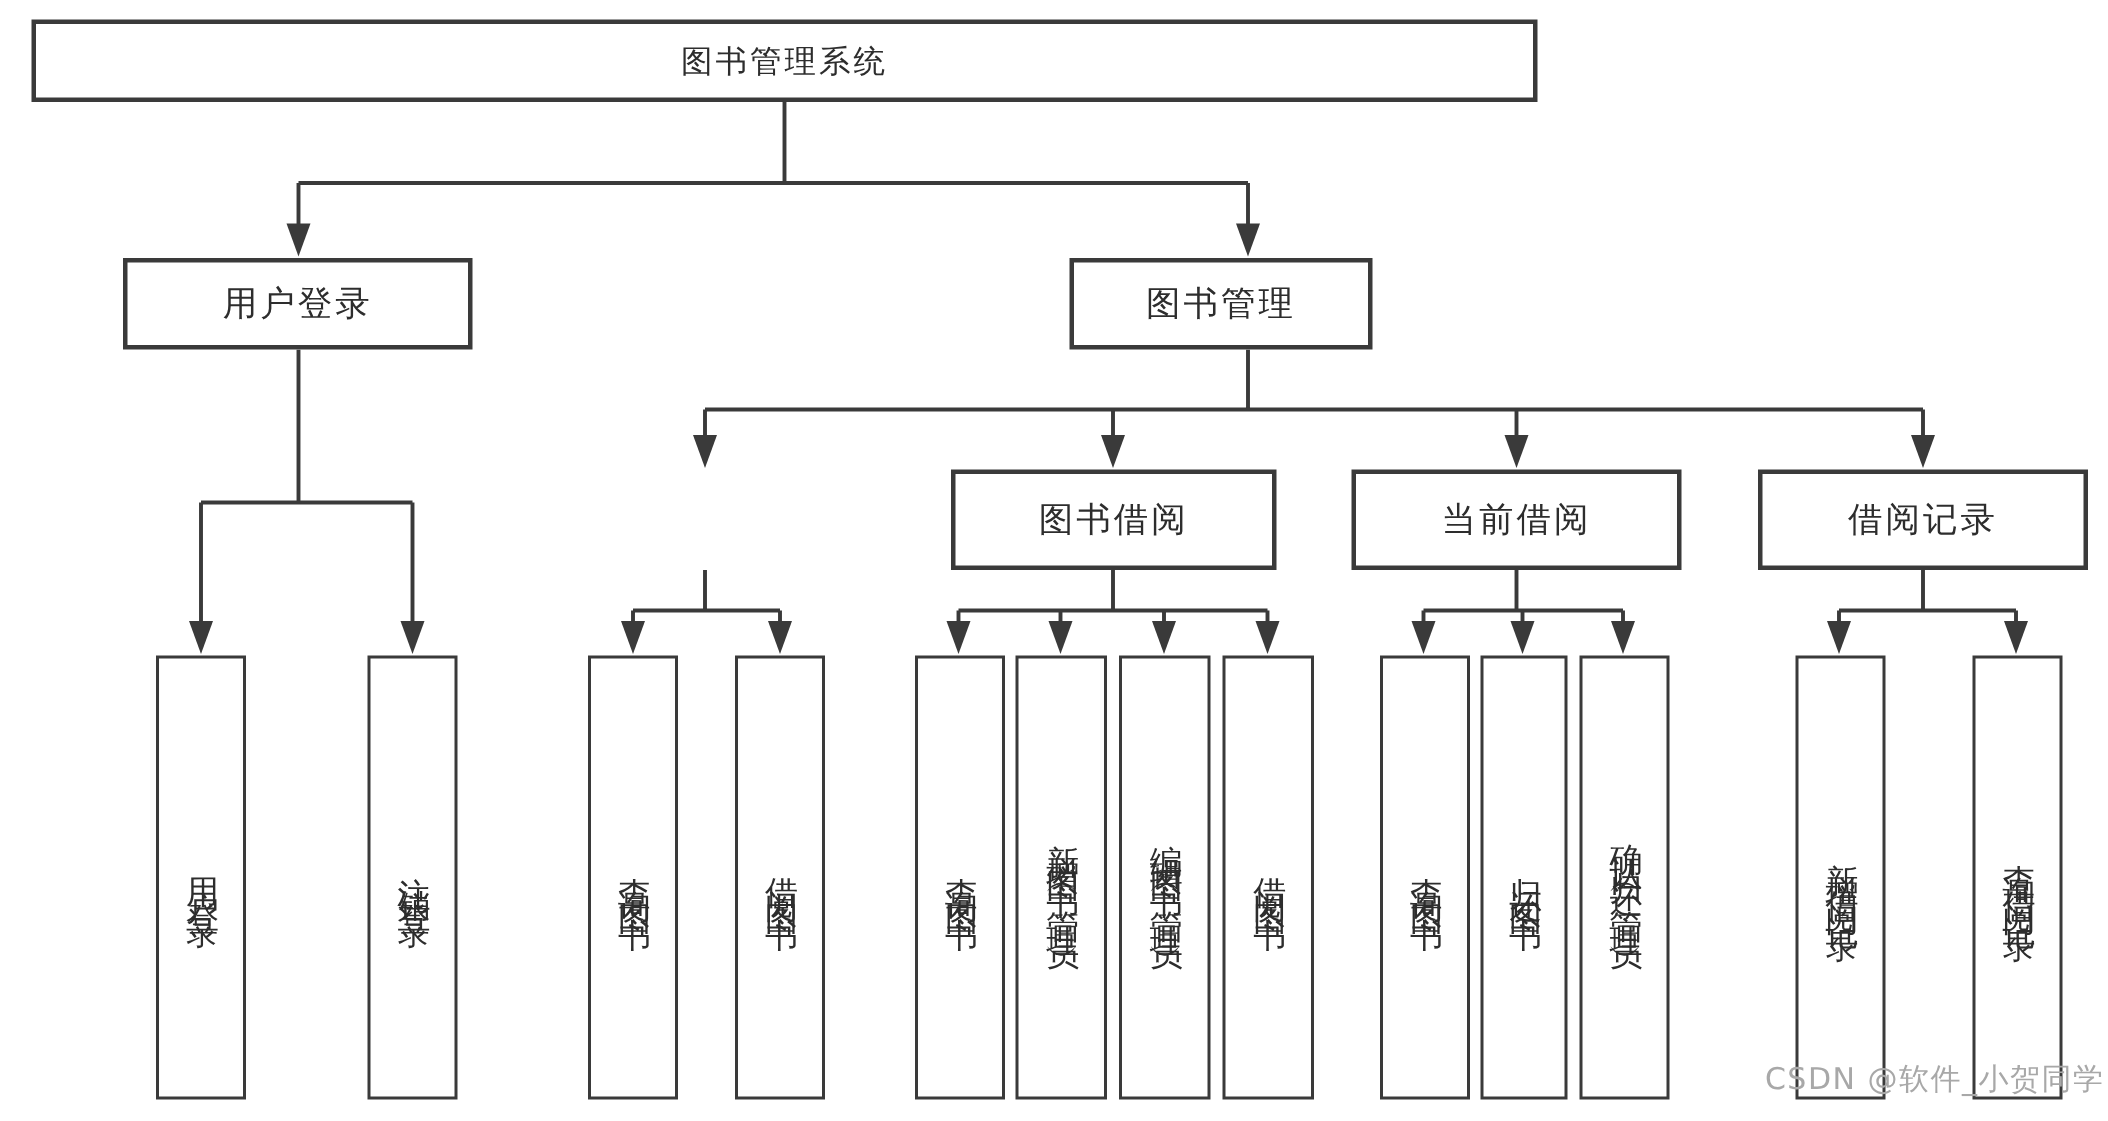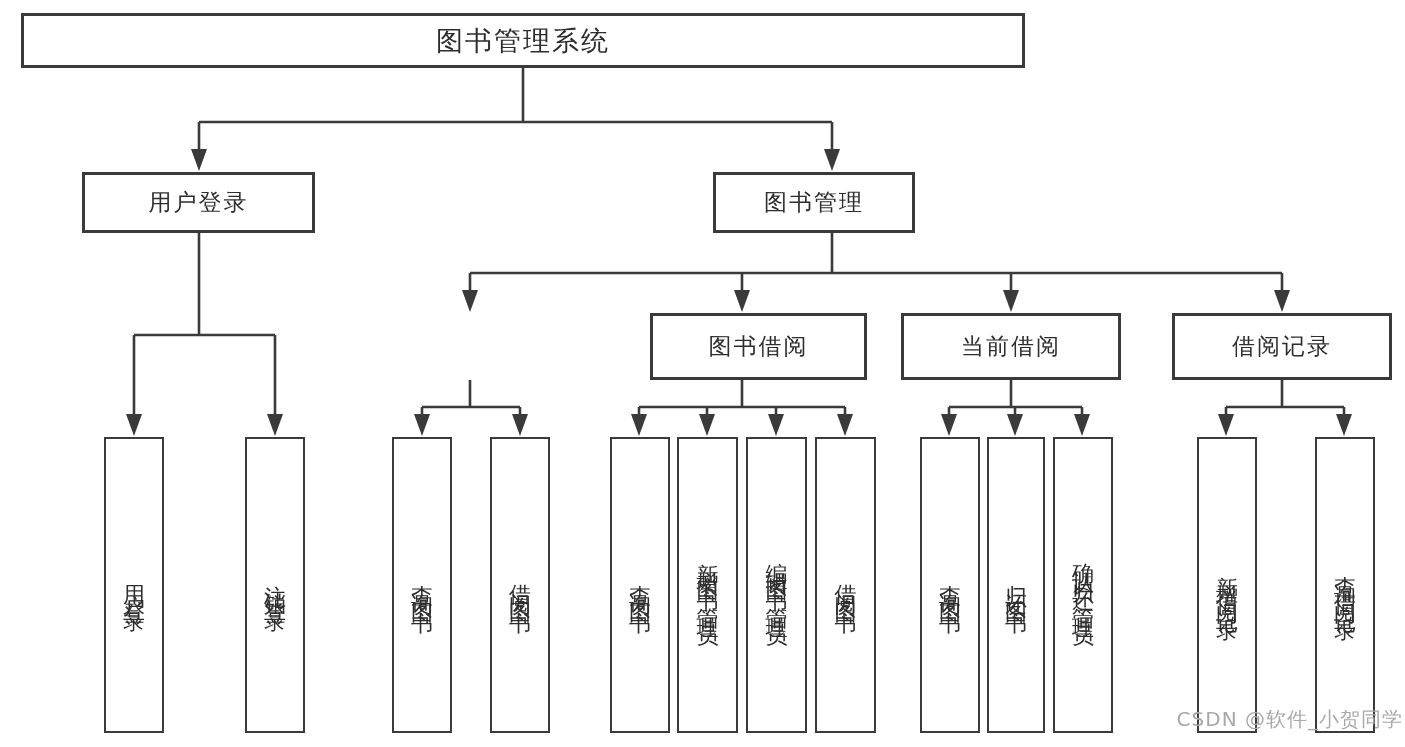--- a/index.html
+++ b/index.html
@@ -20,21 +20,21 @@
     box-sizing: border-box;
     background: #ffffff;
     border: 3px solid var(--line, #3a3a3a);
     display: flex;
     align-items: center;
     justify-content: center;
     color: var(--text, #2d2d2d);
     z-index: 2;
   }
   .node-h { font-size: 23px; letter-spacing: 2px; }
-  .node-root { font-size: 27px; letter-spacing: 2px; }
+  .node-root { font-size: 21px; letter-spacing: 2px; }
   .node-v { border-width: 2.5px; }
   .node-v .vtext {
     writing-mode: vertical-rl;
     text-orientation: mixed;
     font-size: 22px;
     letter-spacing: 9px;
     line-height: 1;
     white-space: nowrap;
   }
   .watermark {
@@ -86,21 +86,21 @@
     <path d="M1282 380 V407 M1226 407 H1344 M1226 407 V418 M1344 407 V418"></path>
     <polygon points="1218,414 1234,414 1226,436"></polygon>
     <polygon points="1336,414 1352,414 1344,436"></polygon>
   </svg>
 
   <div class="node node-root" style="left:21px; top:13px; width:1004px; height:55px;">图书管理系统</div>
 
   <div class="node node-h" style="left:82px; top:172px; width:233px; height:61px;">用户登录</div>
   <div class="node node-h" style="left:713px; top:172px; width:202px; height:61px;">图书管理</div>
 
-  <div class="node node-h" style="left:634px; top:313px; width:217px; height:67px;margin-left:16px;">图书借阅</div>
+  <div class="node node-h" style="left:634px; top:313px; width:217px; height:67px;">图书借阅</div>
   <div class="node node-h" style="left:901px; top:313px; width:220px; height:67px;">当前借阅</div>
   <div class="node node-h" style="left:1172px; top:313px; width:220px; height:67px;">借阅记录</div>
 
   <div class="node node-v" style="left:104px; top:437px; width:60px; height:296px;">
     <span class="vtext">用户登录</span>
   </div>
   <div class="node node-v" style="left:245px; top:437px; width:60px; height:296px;">
     <span class="vtext">注销登录</span>
   </div>
 

